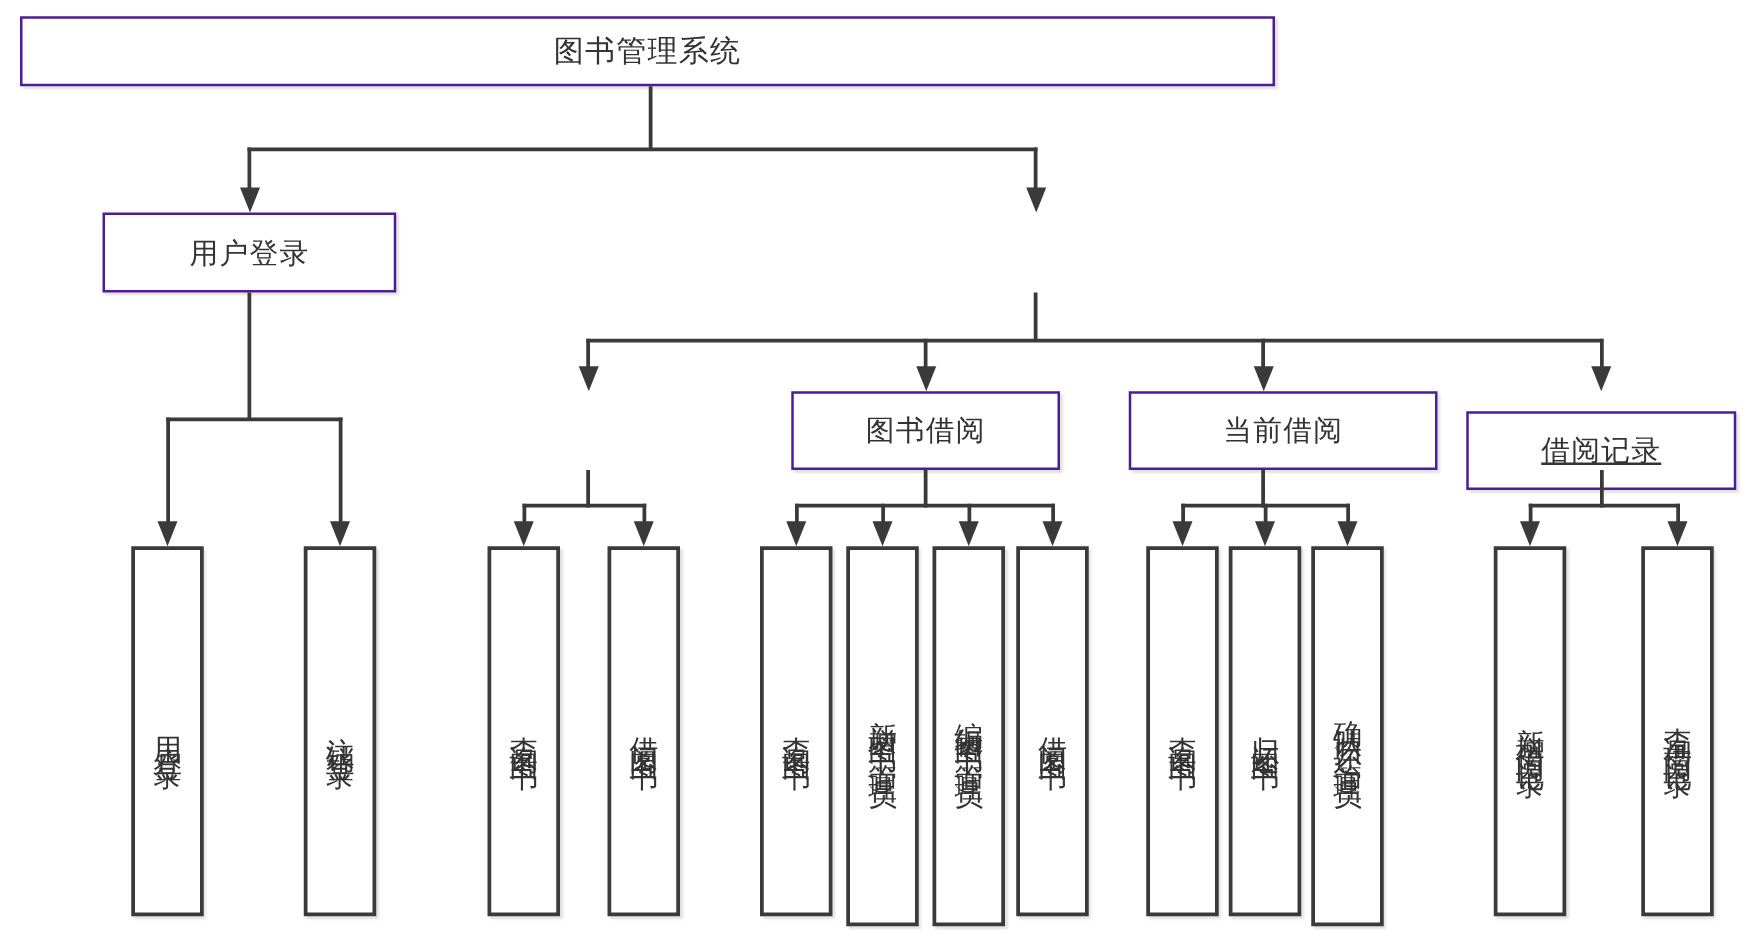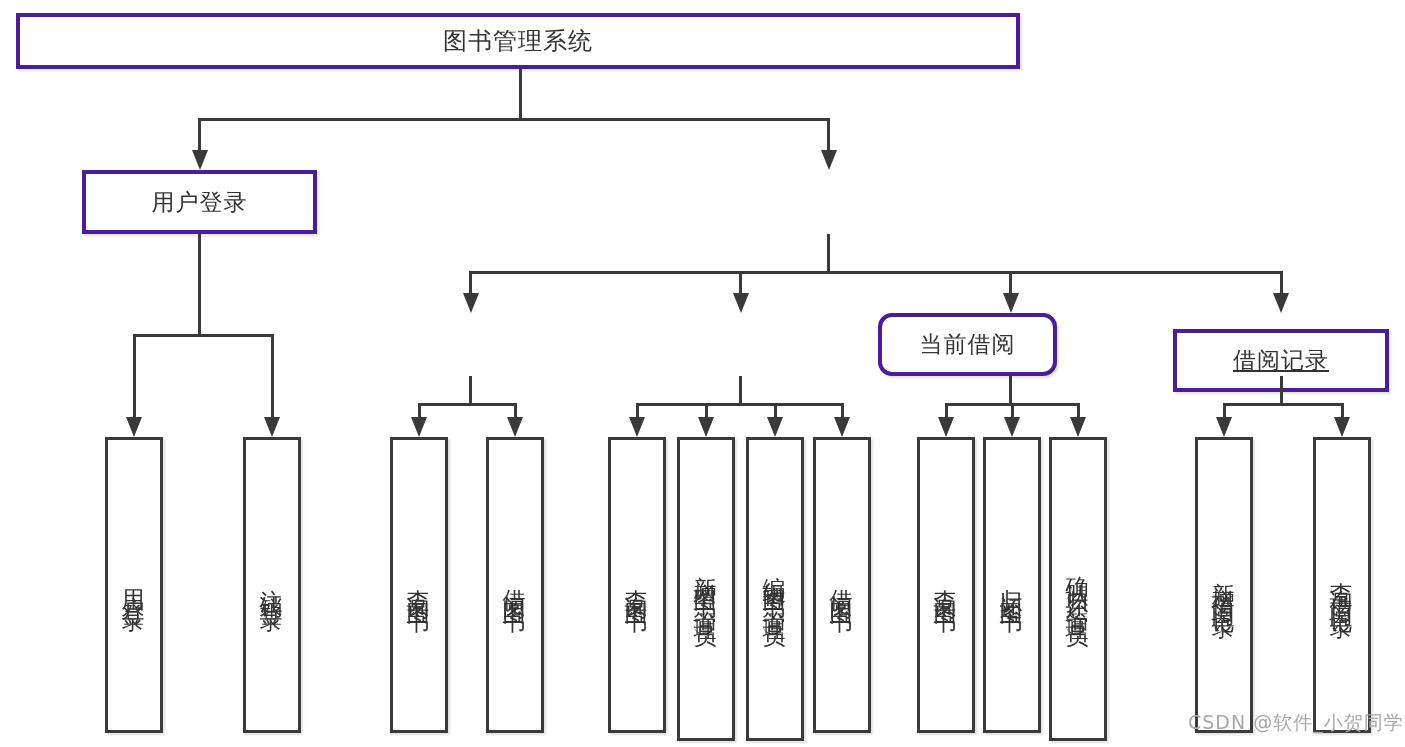--- a/index.html
+++ b/index.html
@@ -2,21 +2,21 @@
 <html><head>
 <meta charset="utf-8">
 <style>
   html,body{margin:0;padding:0;background:#ffffff;}
   .stage{
     position:relative;width:1405px;height:747px;background:#ffffff;
     overflow:hidden;font-family:"DejaVu Sans","Liberation Sans",sans-serif;
   }
   .node{
     position:absolute;box-sizing:border-box;background:#ffffff;
-    border:4px solid #4c1d95;display:flex;align-items:center;justify-content:center;
+    border:2px solid #4c1d95;display:flex;align-items:center;justify-content:center;
     font-size:23px;color:#333333;letter-spacing:1px;white-space:nowrap;
     box-shadow:2px 2px 2px rgba(0,0,0,0.12);
     text-align:right;
   }
   .node.root{font-size:24px;}
   .leaf{
     position:absolute;box-sizing:border-box;background:#ffffff;
     border:3px solid #3a3a3a;width:58px;height:296px;
     display:flex;align-items:center;justify-content:center;
     writing-mode:vertical-rl;font-size:23px;color:#333333;letter-spacing:7px;
@@ -62,21 +62,22 @@
   <div class="hline" style="left:469px;top:271px;width:813px;"></div>
   <div class="vline" style="left:469px;top:271px;height:26px;"></div>
   <div class="arr" style="left:462.5px;top:293px;"></div>
   <div class="vline" style="left:739px;top:271px;height:26px;"></div>
   <div class="arr" style="left:732.5px;top:293px;"></div>
   <div class="vline" style="left:1009px;top:271px;height:26px;"></div>
   <div class="arr" style="left:1002.5px;top:293px;"></div>
   <div class="vline" style="left:1279.5px;top:271px;height:26px;"></div>
   <div class="arr" style="left:1273px;top:293px;"></div>
 
-  <div class="node" style="left:878px;top:313px;width:179px;height:63px;border-radius:14px;">当前借阅</div>
+  <div class="node" style="left:633px;top:313px;width:215px;height:63px;">图书借阅</div>
+  <div class="node" style="left:903px;top:313px;width:247px;height:63px;">当前借阅</div>
   <div class="node" style="left:1173px;top:329px;width:216px;height:63px;text-decoration:underline;">借阅记录</div>
 
   <div class="vline" style="left:469px;top:376px;height:30px;"></div>
   <div class="hline" style="left:417.5px;top:403px;width:99px;"></div>
   <div class="vline" style="left:417.5px;top:403px;height:18px;"></div>
   <div class="arr" style="left:411px;top:417px;"></div>
   <div class="vline" style="left:513.5px;top:403px;height:18px;"></div>
   <div class="arr" style="left:507px;top:417px;"></div>
 
   <div class="vline" style="left:739px;top:376px;height:30px;"></div>
@@ -117,15 +118,14 @@
   <div class="leaf tall" style="left:746px;top:437px;">编辑图书（管理员）</div>
   <div class="leaf" style="left:813px;top:437px;">借阅图书</div>
 
   <div class="leaf" style="left:917px;top:437px;">查询图书</div>
   <div class="leaf" style="left:983px;top:437px;">归还图书</div>
   <div class="leaf tall" style="left:1049px;top:437px;">确认归还（管理员）</div>
 
   <div class="leaf" style="left:1195px;top:437px;">新增借阅记录</div>
   <div class="leaf" style="left:1313px;top:437px;">查询借阅记录</div>
 
-  <div class="watermark">CSDN @软件_小贺同学</div>
 
 </div>
 
 </body></html>

